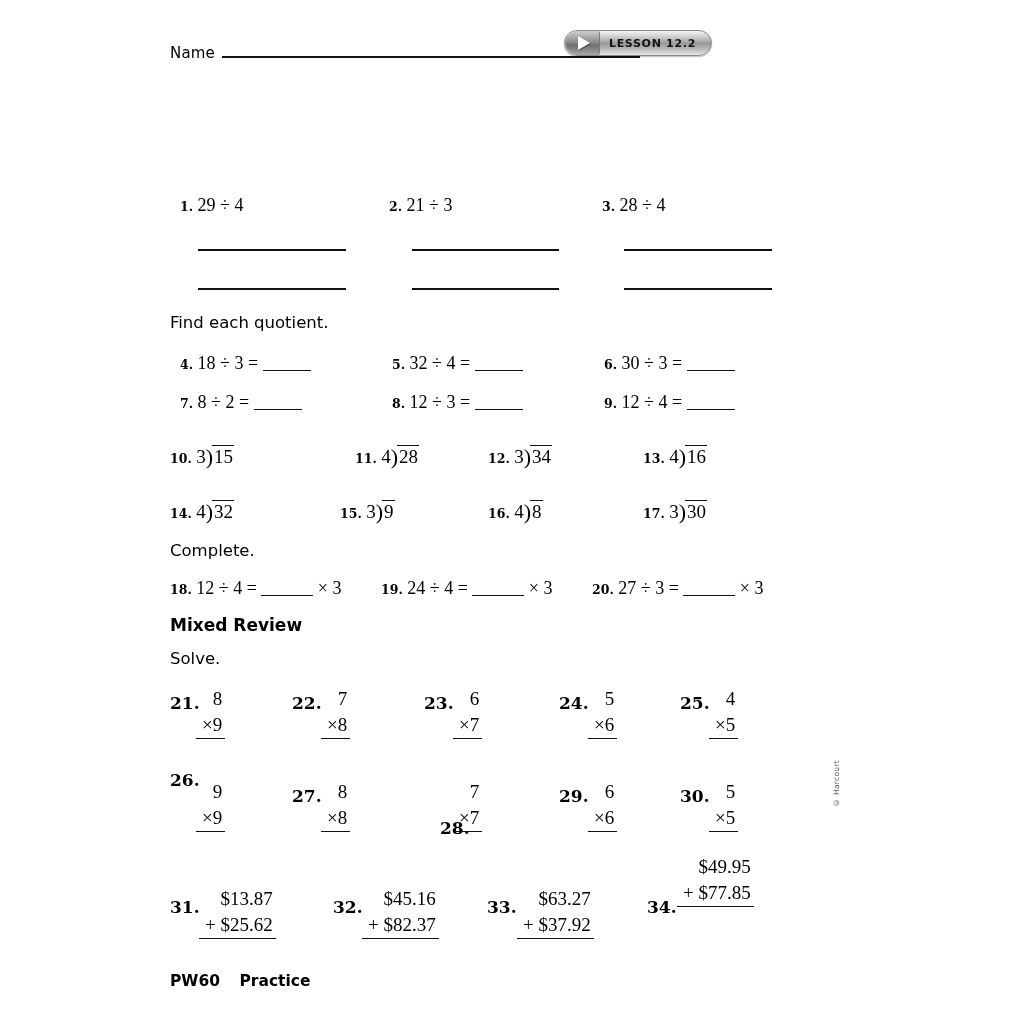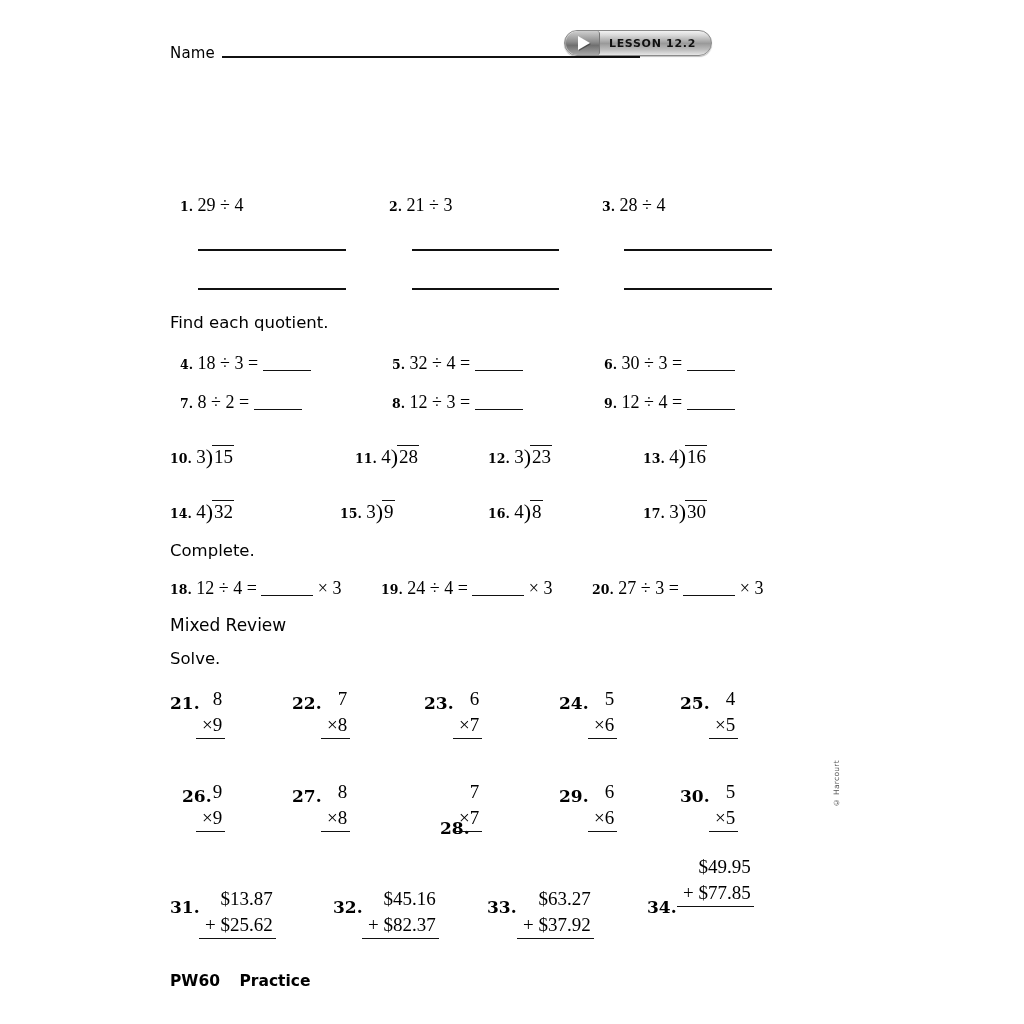--- a/index.html
+++ b/index.html
@@ -66,21 +66,21 @@
     font-size: 23px; font-weight: 700; letter-spacing: -.1px;
     font-family: "DejaVu Sans", sans-serif;
   }
   .directions {
     position: absolute; left: 170px;
     font-size: 16.5px; font-weight: 400; line-height: 1.32;
     font-family: "DejaVu Sans", sans-serif;
   }
   .section-head {
     position: absolute; left: 170px;
-    font-size: 17px; font-weight: 400;
+    font-size: 17px; font-weight: 700;
     font-family: "DejaVu Sans", sans-serif;
   }
 
   
   .math { font-family: "Liberation Serif", serif; font-size: 18px; }
   .num {
     font-family: "DejaVu Serif", serif; font-size: 12.5px;
     font-weight: 700; vertical-align: baseline;
   }
 
@@ -224,21 +224,21 @@
   </div>
   <div class="prob" style="left:340px;top:445px;margin-left:15px;">
     <span class="num">11.</span>
     <span class="ld">
       <span class="divisor">4</span><span class="paren">)</span><span class="dividend">28</span>
     </span>
   </div>
   <div class="prob" style="left:488px;top:445px;">
     <span class="num">12.</span>
     <span class="ld">
-      <span class="divisor">3</span><span class="paren">)</span><span class="dividend">23</span>
+      <span class="divisor">3</span><span class="paren">)</span><span class="dividend">34</span>
     </span>
   </div>
   <div class="prob" style="left:643px;top:445px;">
     <span class="num">13.</span>
     <span class="ld">
       <span class="divisor">4</span><span class="paren">)</span><span class="dividend">16</span>
     </span>
   </div>
 
   <div class="prob" style="left:170px;top:500px;">
@@ -313,21 +313,21 @@
     <span class="top">5</span>
     <span class="bot">×6</span>
   </span>
 
   <span class="vstack-label" style="left:680px;top:693px;">25.</span>
   <span class="vstack" style="left:709px;top:686px;">
     <span class="top">4</span>
     <span class="bot">×5</span>
   </span>
 
-  <span class="vstack-label" style="left:170px;top:786px;margin-left:12px;">26.</span>
+  <span class="vstack-label" style="left:170px;top:770px;">26.</span>
   <span class="vstack" style="left:196px;top:779px;">
     <span class="top">9</span>
     <span class="bot">×9</span>
   </span>
 
   <span class="vstack-label" style="left:292px;top:786px;">27.</span>
   <span class="vstack" style="left:321px;top:779px;">
     <span class="top">8</span>
     <span class="bot">×8</span>
   </span>

